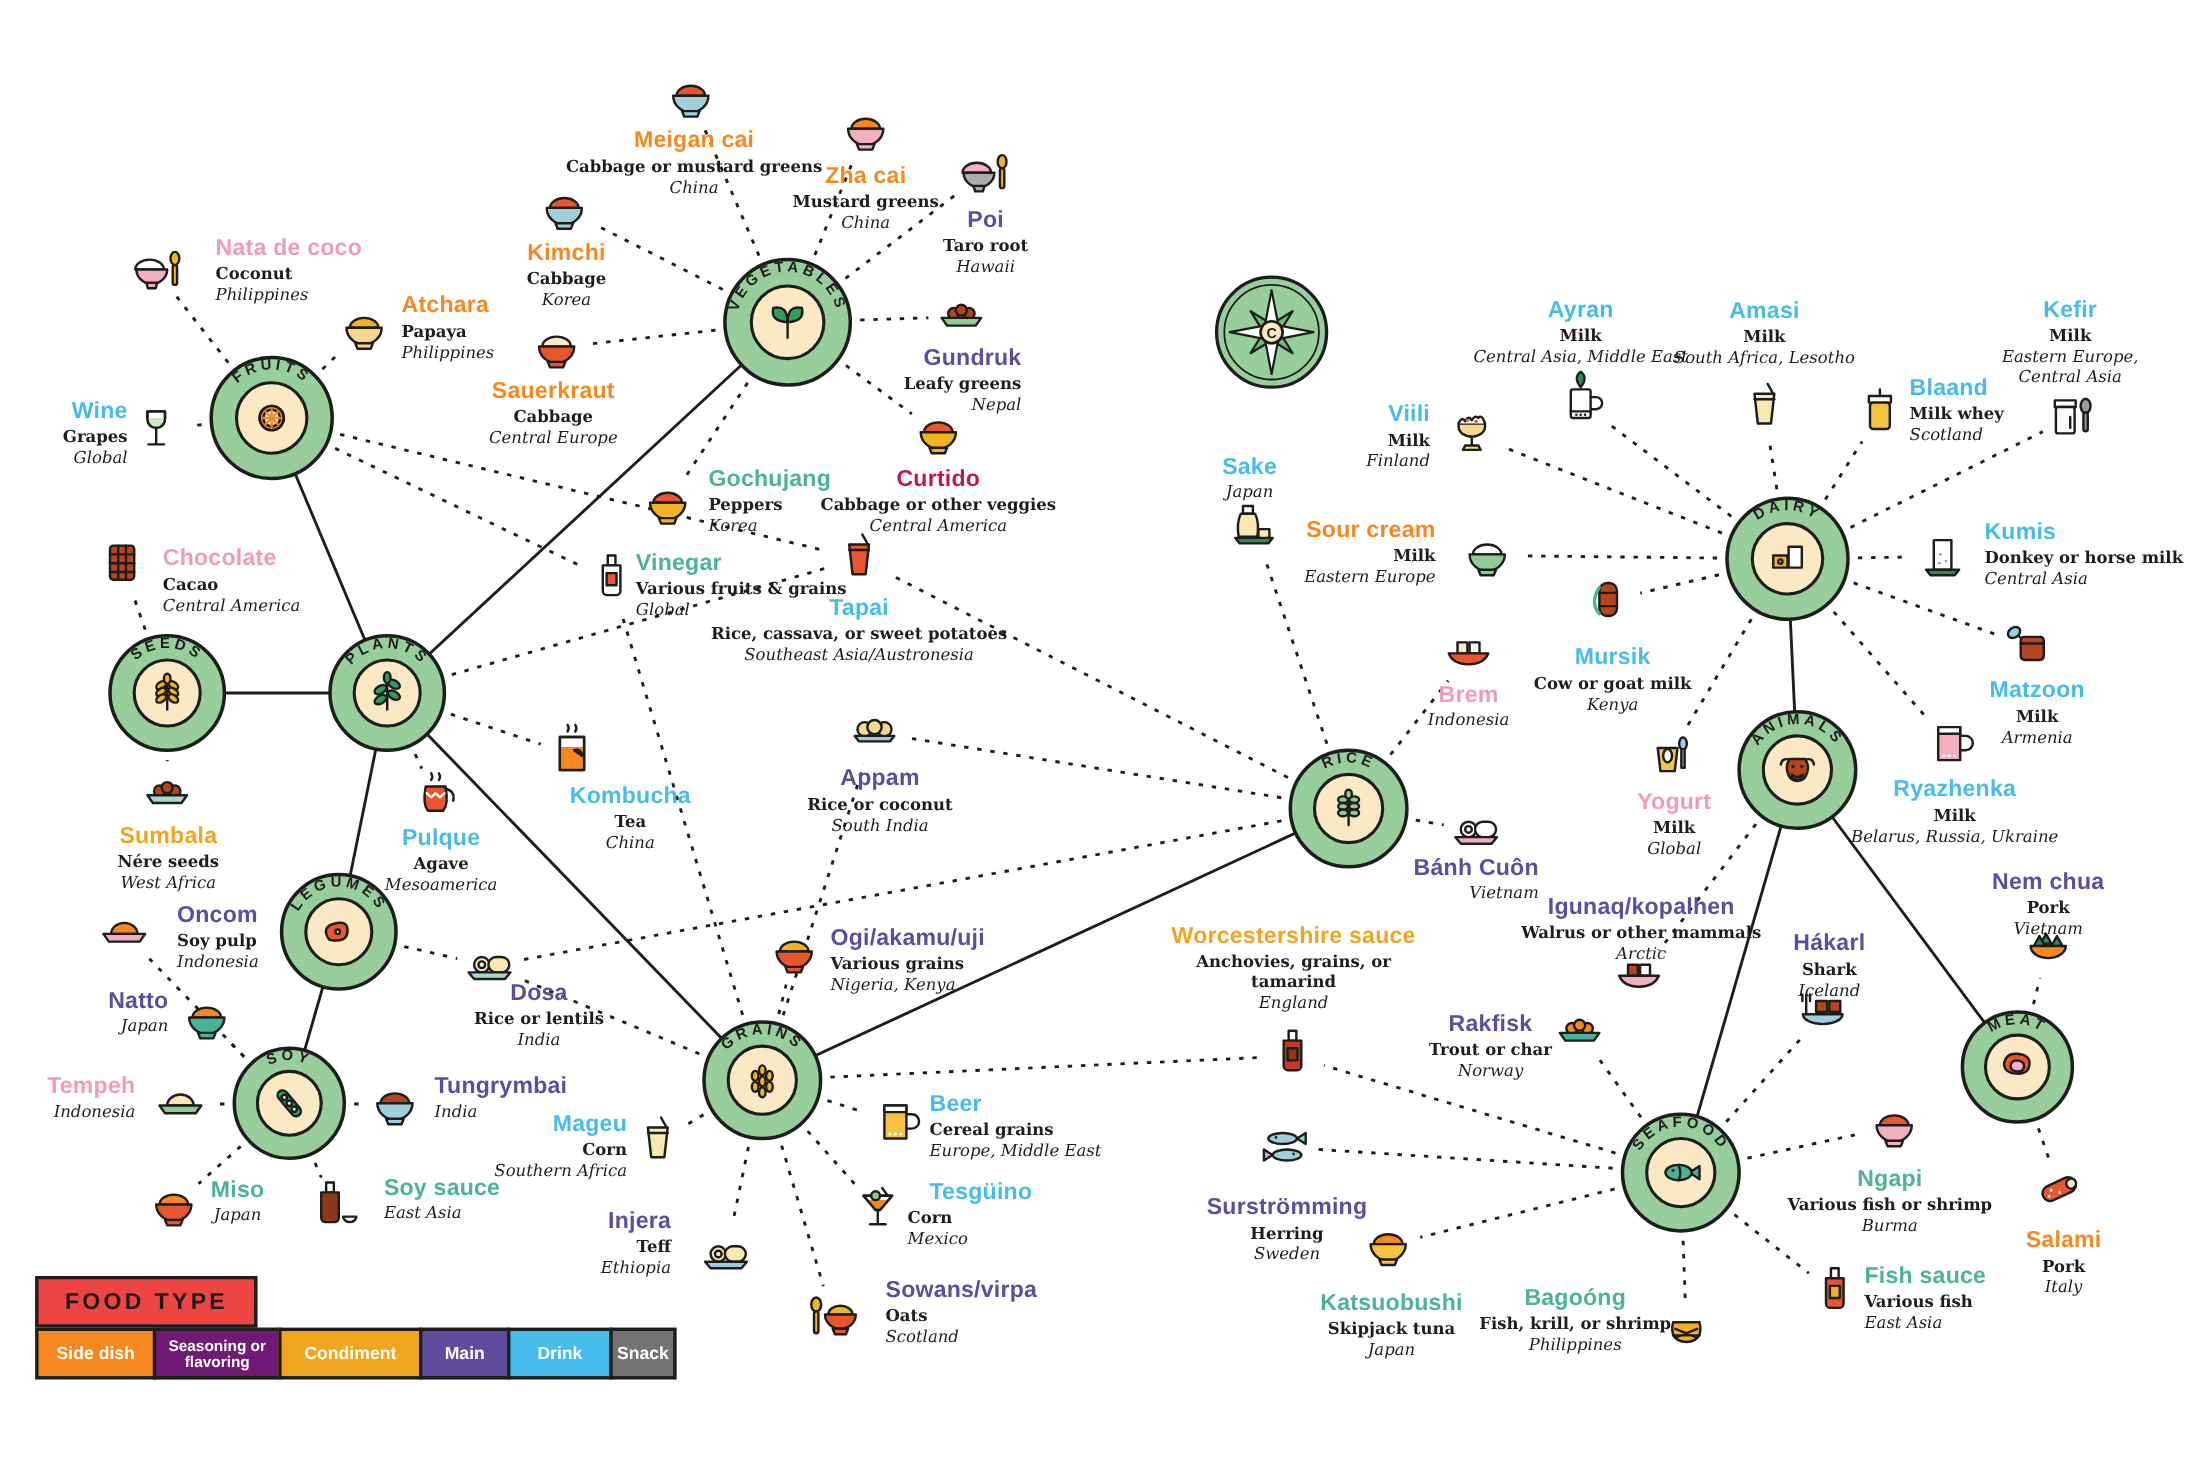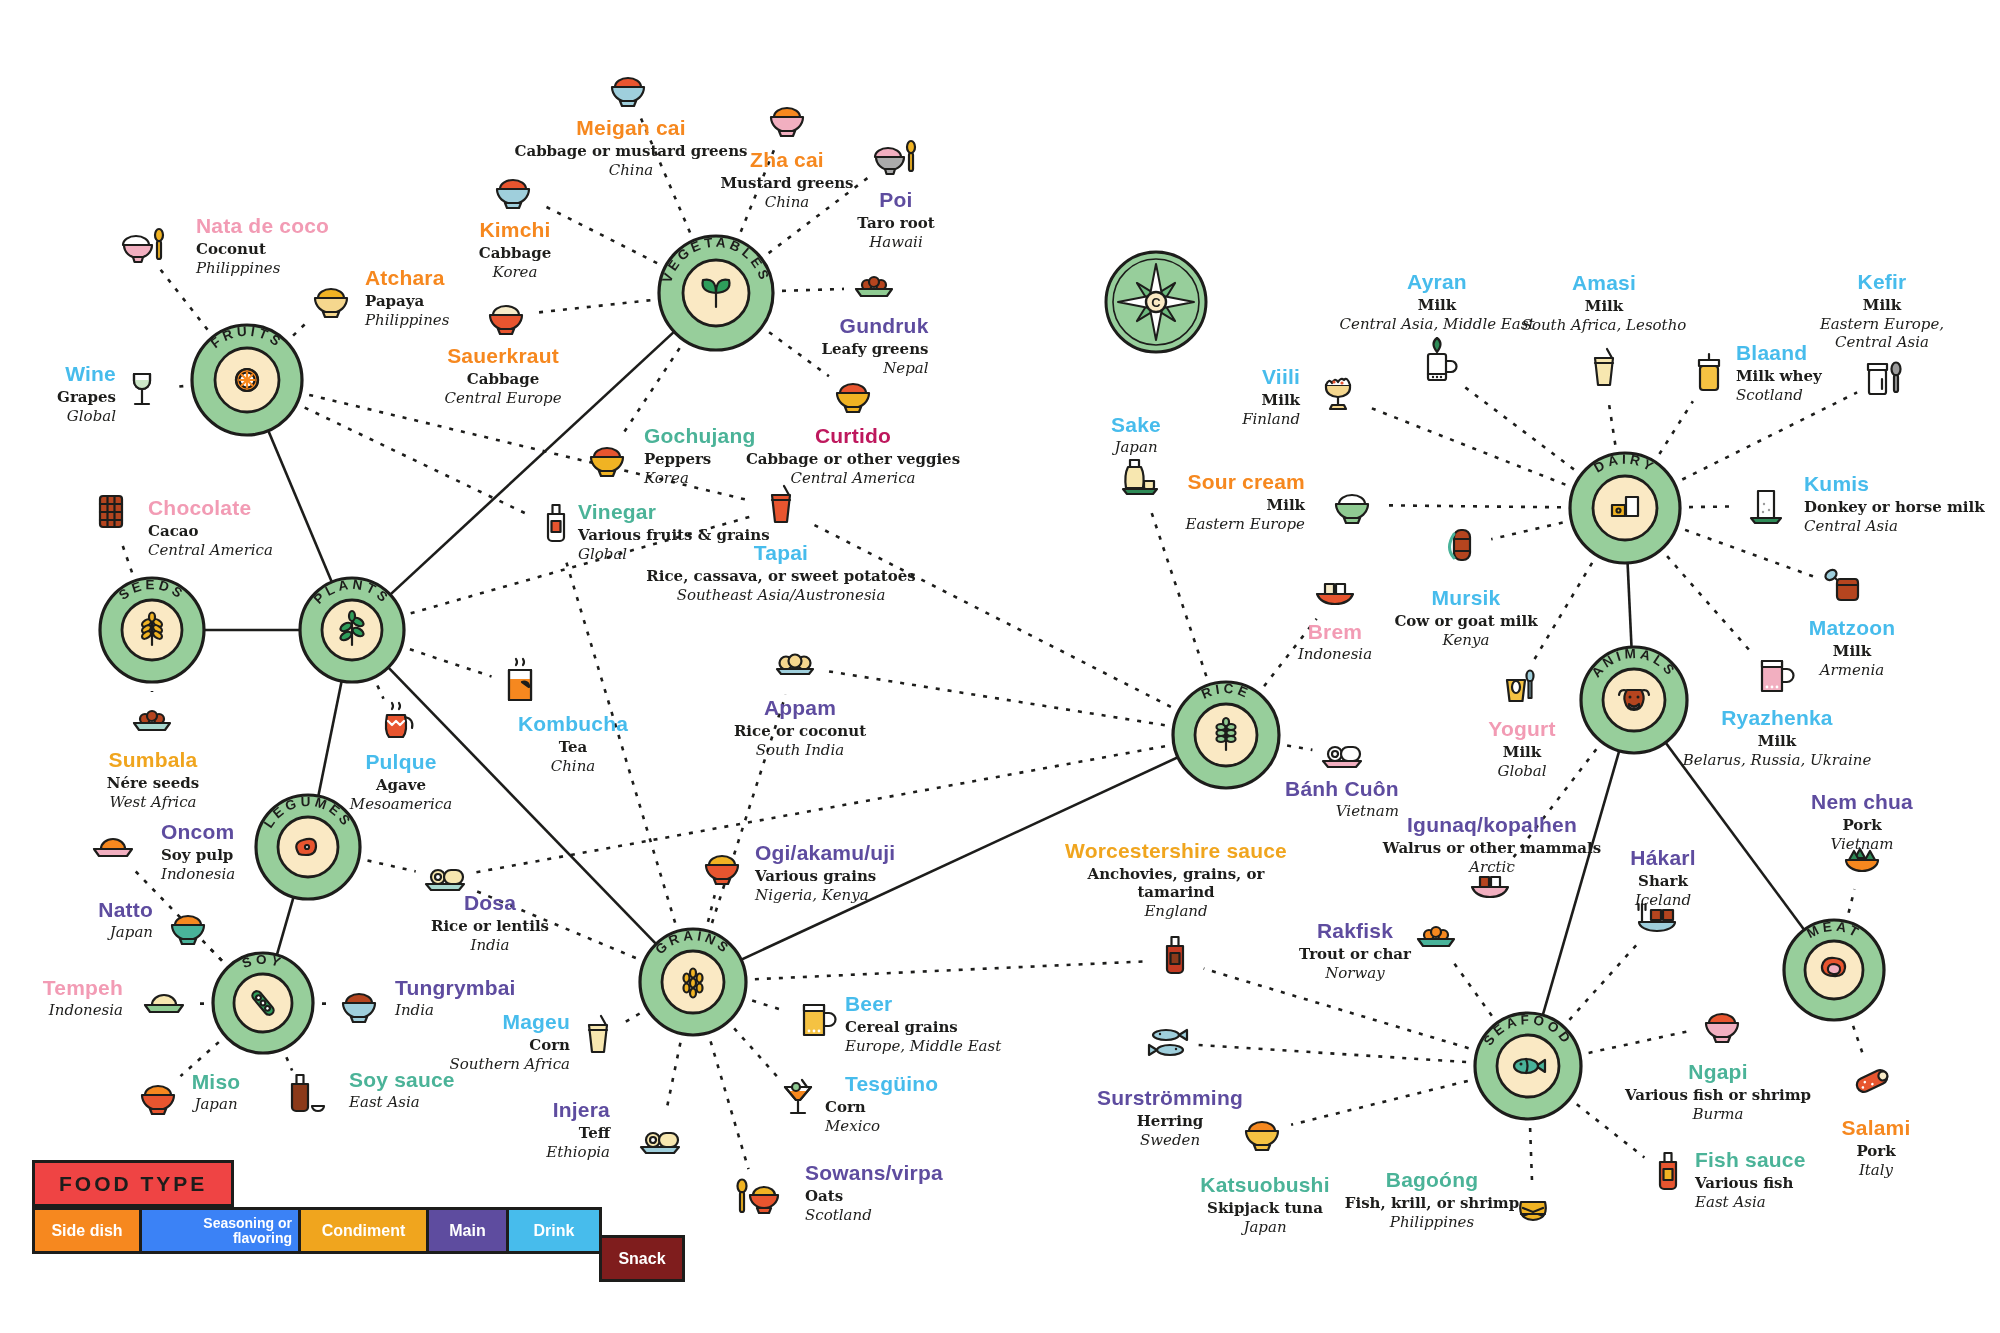--- a/index.html
+++ b/index.html
@@ -908,21 +908,21 @@
       <div class="item-name" style="color: rgb(246, 136, 31);">Salami</div>
       <div class="item-desc">Pork</div>
       <div class="item-region">Italy</div>
     </div>
     </div>
 
   <div class="legend">
     <div class="legend-title">FOOD TYPE</div>
     <div class="legend-row" id="legend-row">
         <div class="legend-cell" style="background: rgb(246, 136, 31); width: 110px;">Side dish</div>
-        <div class="legend-cell small" style="background: #3b82f6; width: 162px; text-align: right;">Seasoning or flavoring</div>
+        <div class="legend-cell small" style="background: #701a75; width: 117px;">Seasoning or flavoring</div>
         <div class="legend-cell" style="background: rgb(240, 165, 30); width: 131px;">Condiment</div>
         <div class="legend-cell" style="background: rgb(94, 76, 159); width: 83px;">Main</div>
         <div class="legend-cell" style="background: rgb(71, 188, 236); width: 96px;">Drink</div>
-        <div class="legend-cell" style="background: #7f1d1d; width: 86px; margin-top: 28px;">Snack</div>
+        <div class="legend-cell" style="background: #737373; width: 61px;">Snack</div>
       </div>
   </div>
 
 </div>
 
 </body></html>

